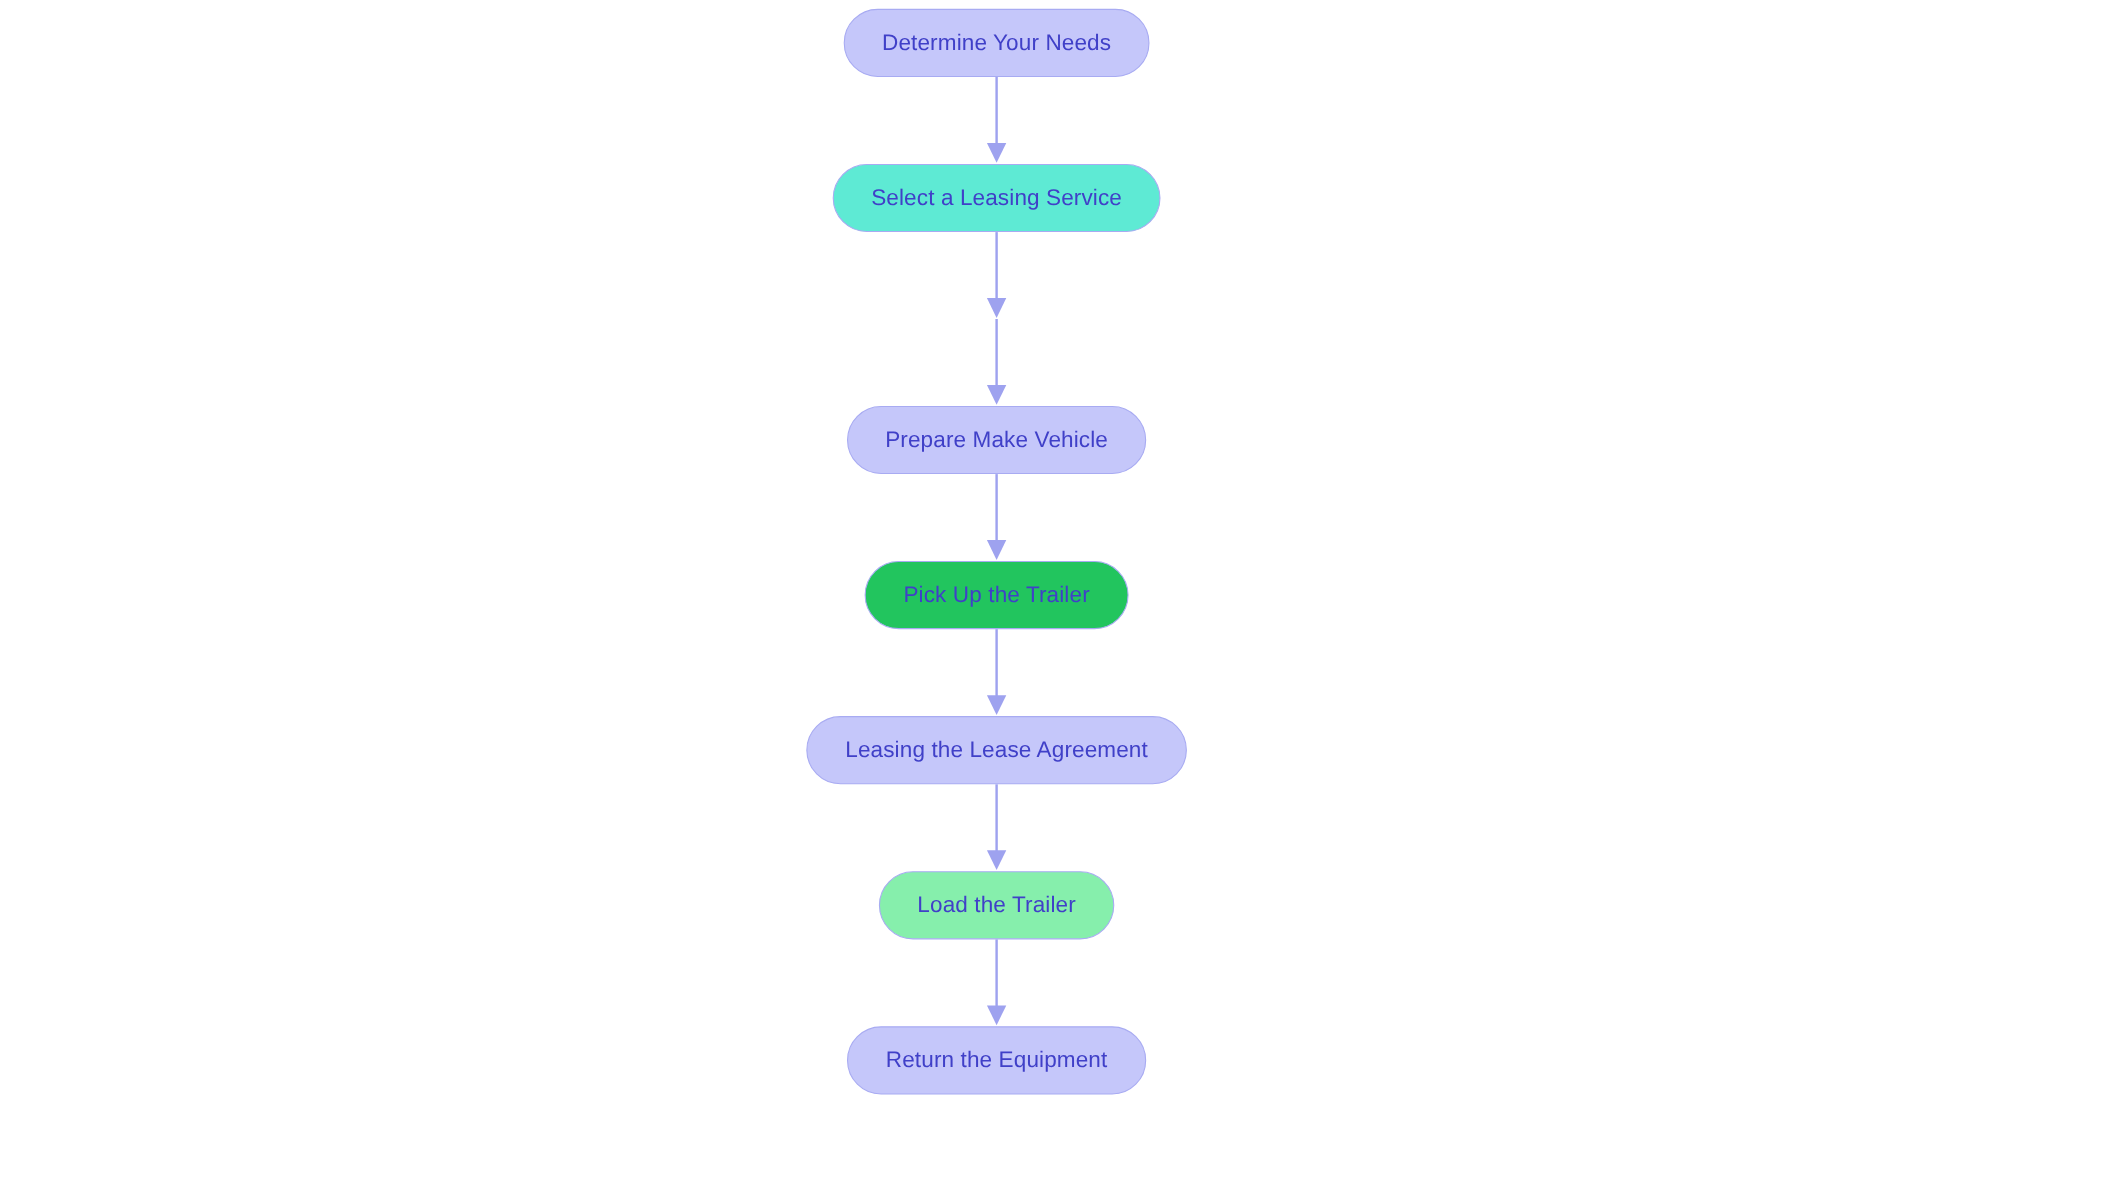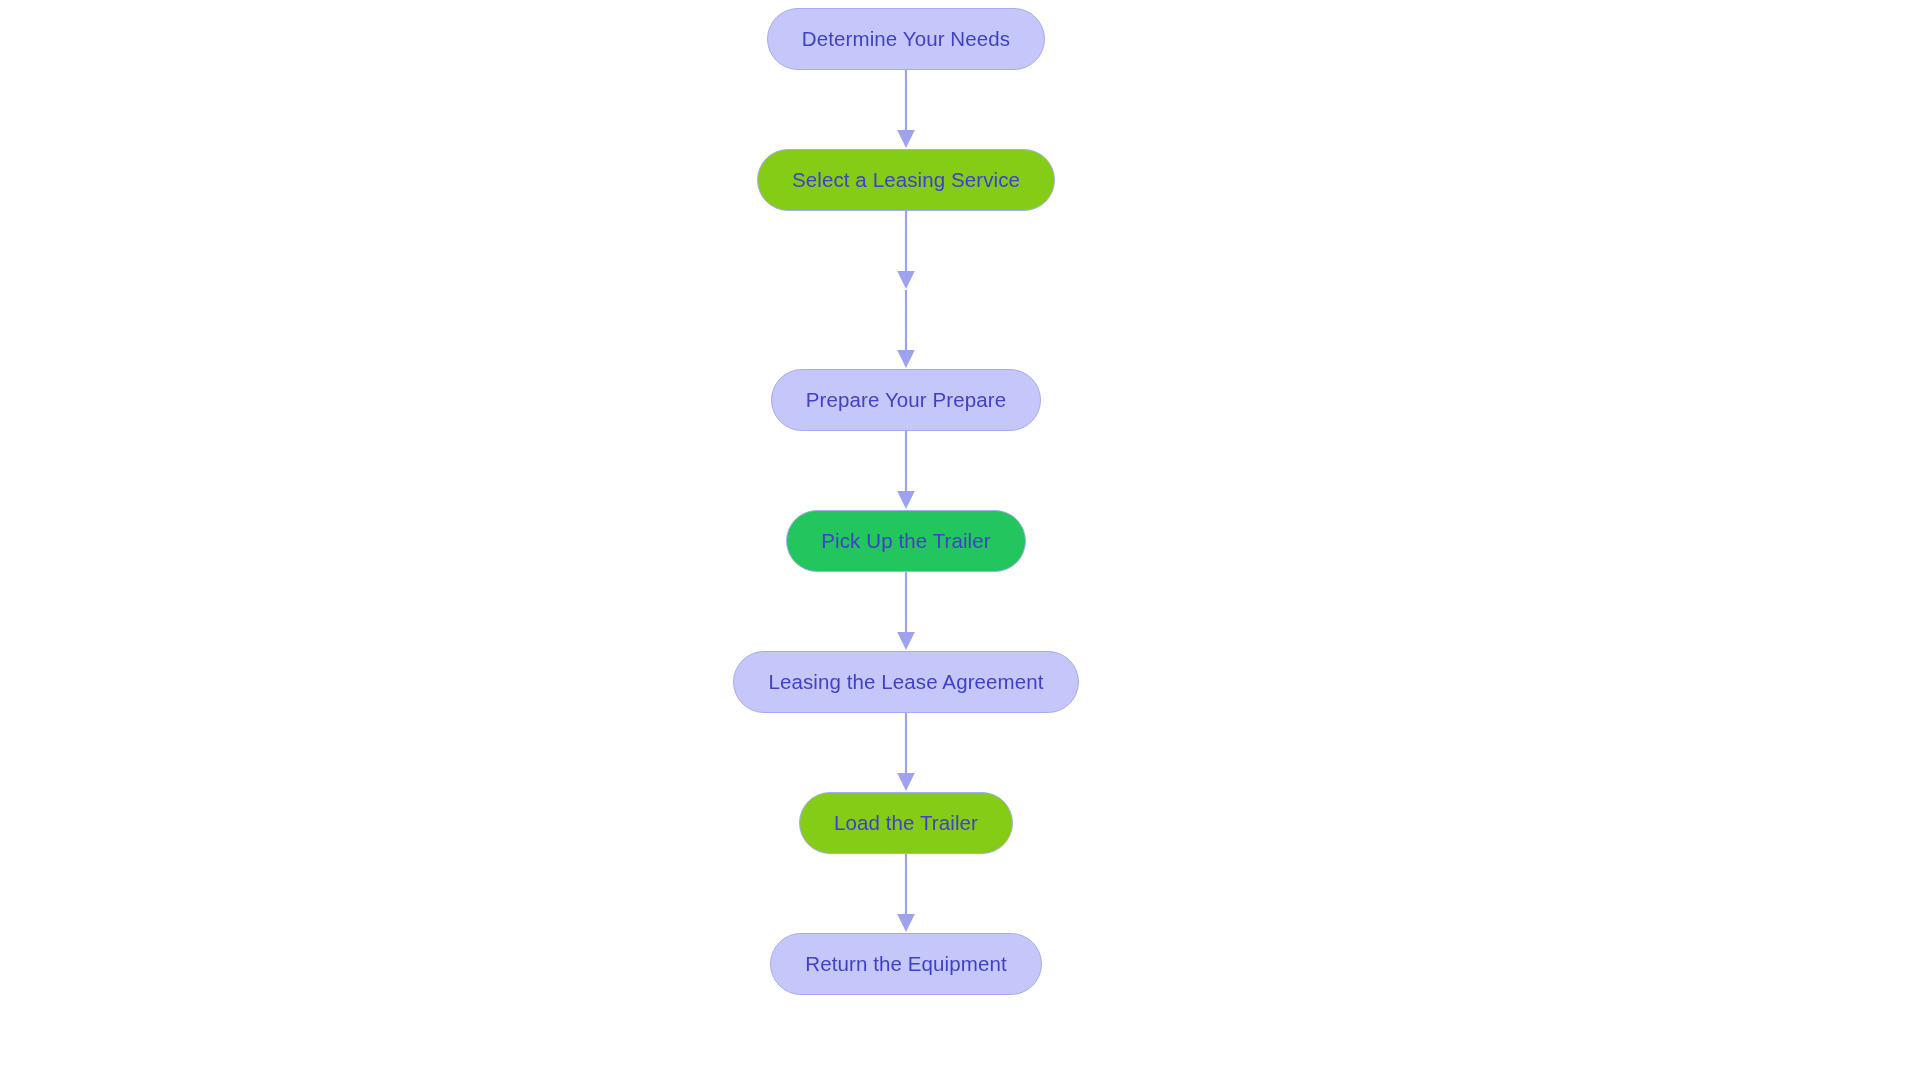--- a/index.html
+++ b/index.html
@@ -93,41 +93,41 @@
       <span class="node-label">Determine Your Needs</span>
     </div>
 
     <div class="connector">
       <svg viewBox="0 0 26 79" xmlns="http://www.w3.org/2000/svg" aria-hidden="true">
         <line x1="13" y1="0" x2="13" y2="63" stroke="#9ea2ef" stroke-width="2.2"></line>
         <polygon points="13,78 4.2,60 21.8,60" fill="#9ea2ef"></polygon>
       </svg>
     </div>
 
-    <div class="node" style="background: #84cc16; border-color: rgb(168, 171, 242); color: rgb(64, 64, 200);">
+    <div class="node" style="background: #5eead4; border-color: rgb(168, 171, 242); color: rgb(64, 64, 200);">
       <span class="node-label">Select a Leasing Service</span>
     </div>
 
     <div class="connector">
       <svg viewBox="0 0 26 79" xmlns="http://www.w3.org/2000/svg" aria-hidden="true">
         <line x1="13" y1="0" x2="13" y2="63" stroke="#9ea2ef" stroke-width="2.2"></line>
         <polygon points="13,78 4.2,60 21.8,60" fill="#9ea2ef"></polygon>
       </svg>
     </div>
 
 
     <div class="connector">
       <svg viewBox="0 0 26 79" xmlns="http://www.w3.org/2000/svg" aria-hidden="true">
         <line x1="13" y1="0" x2="13" y2="63" stroke="#9ea2ef" stroke-width="2.2"></line>
         <polygon points="13,78 4.2,60 21.8,60" fill="#9ea2ef"></polygon>
       </svg>
     </div>
 
     <div class="node" style="background: rgb(197, 199, 250); border-color: rgb(168, 171, 242); color: rgb(64, 64, 200);">
-      <span class="node-label">Prepare Your Prepare</span>
+      <span class="node-label">Prepare Make Vehicle</span>
     </div>
 
     <div class="connector">
       <svg viewBox="0 0 26 79" xmlns="http://www.w3.org/2000/svg" aria-hidden="true">
         <line x1="13" y1="0" x2="13" y2="63" stroke="#9ea2ef" stroke-width="2.2"></line>
         <polygon points="13,78 4.2,60 21.8,60" fill="#9ea2ef"></polygon>
       </svg>
     </div>
 
     <div class="node" style="background: #22c55e; border-color: rgb(168, 171, 242); color: rgb(64, 64, 200);">
@@ -145,21 +145,21 @@
       <span class="node-label">Leasing the Lease Agreement</span>
     </div>
 
     <div class="connector">
       <svg viewBox="0 0 26 79" xmlns="http://www.w3.org/2000/svg" aria-hidden="true">
         <line x1="13" y1="0" x2="13" y2="63" stroke="#9ea2ef" stroke-width="2.2"></line>
         <polygon points="13,78 4.2,60 21.8,60" fill="#9ea2ef"></polygon>
       </svg>
     </div>
 
-    <div class="node" style="background: #84cc16; border-color: rgb(168, 171, 242); color: rgb(64, 64, 200); text-align: center;">
+    <div class="node" style="background: #86efac; border-color: rgb(168, 171, 242); color: rgb(64, 64, 200); text-align: center;">
       <span class="node-label">Load the Trailer</span>
     </div>
 
     <div class="connector">
       <svg viewBox="0 0 26 79" xmlns="http://www.w3.org/2000/svg" aria-hidden="true">
         <line x1="13" y1="0" x2="13" y2="63" stroke="#9ea2ef" stroke-width="2.2"></line>
         <polygon points="13,78 4.2,60 21.8,60" fill="#9ea2ef"></polygon>
       </svg>
     </div>
 

